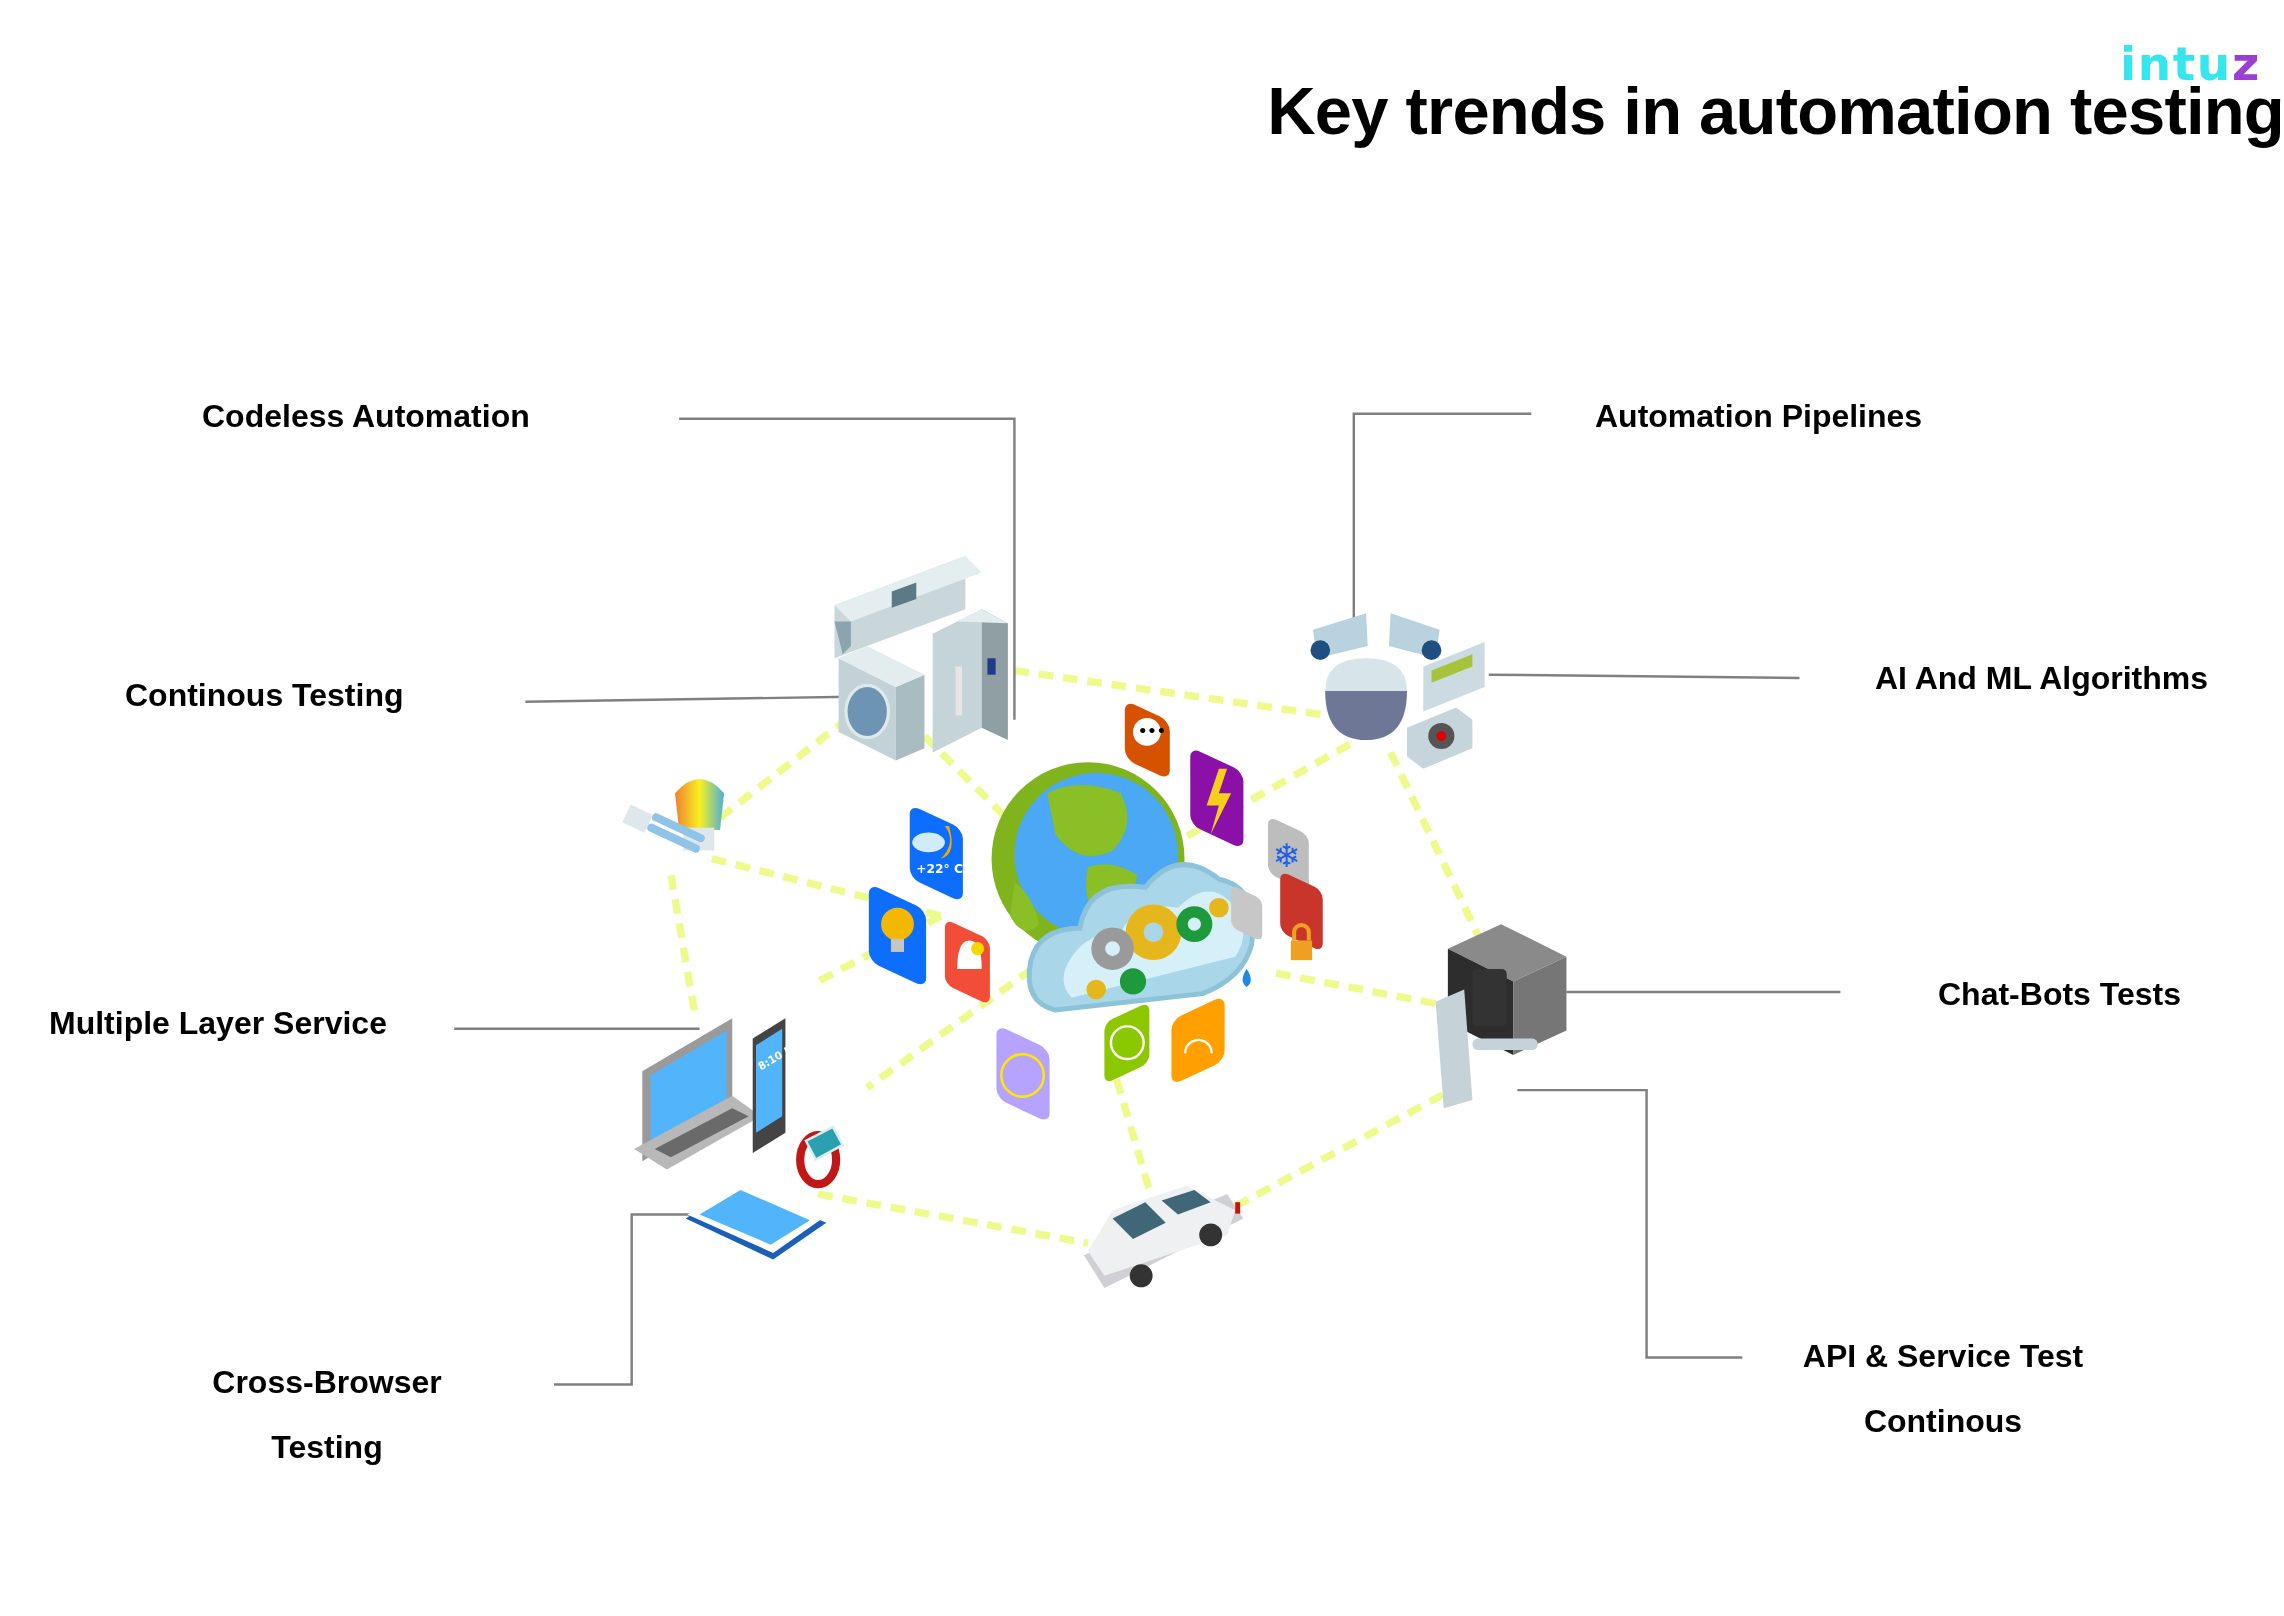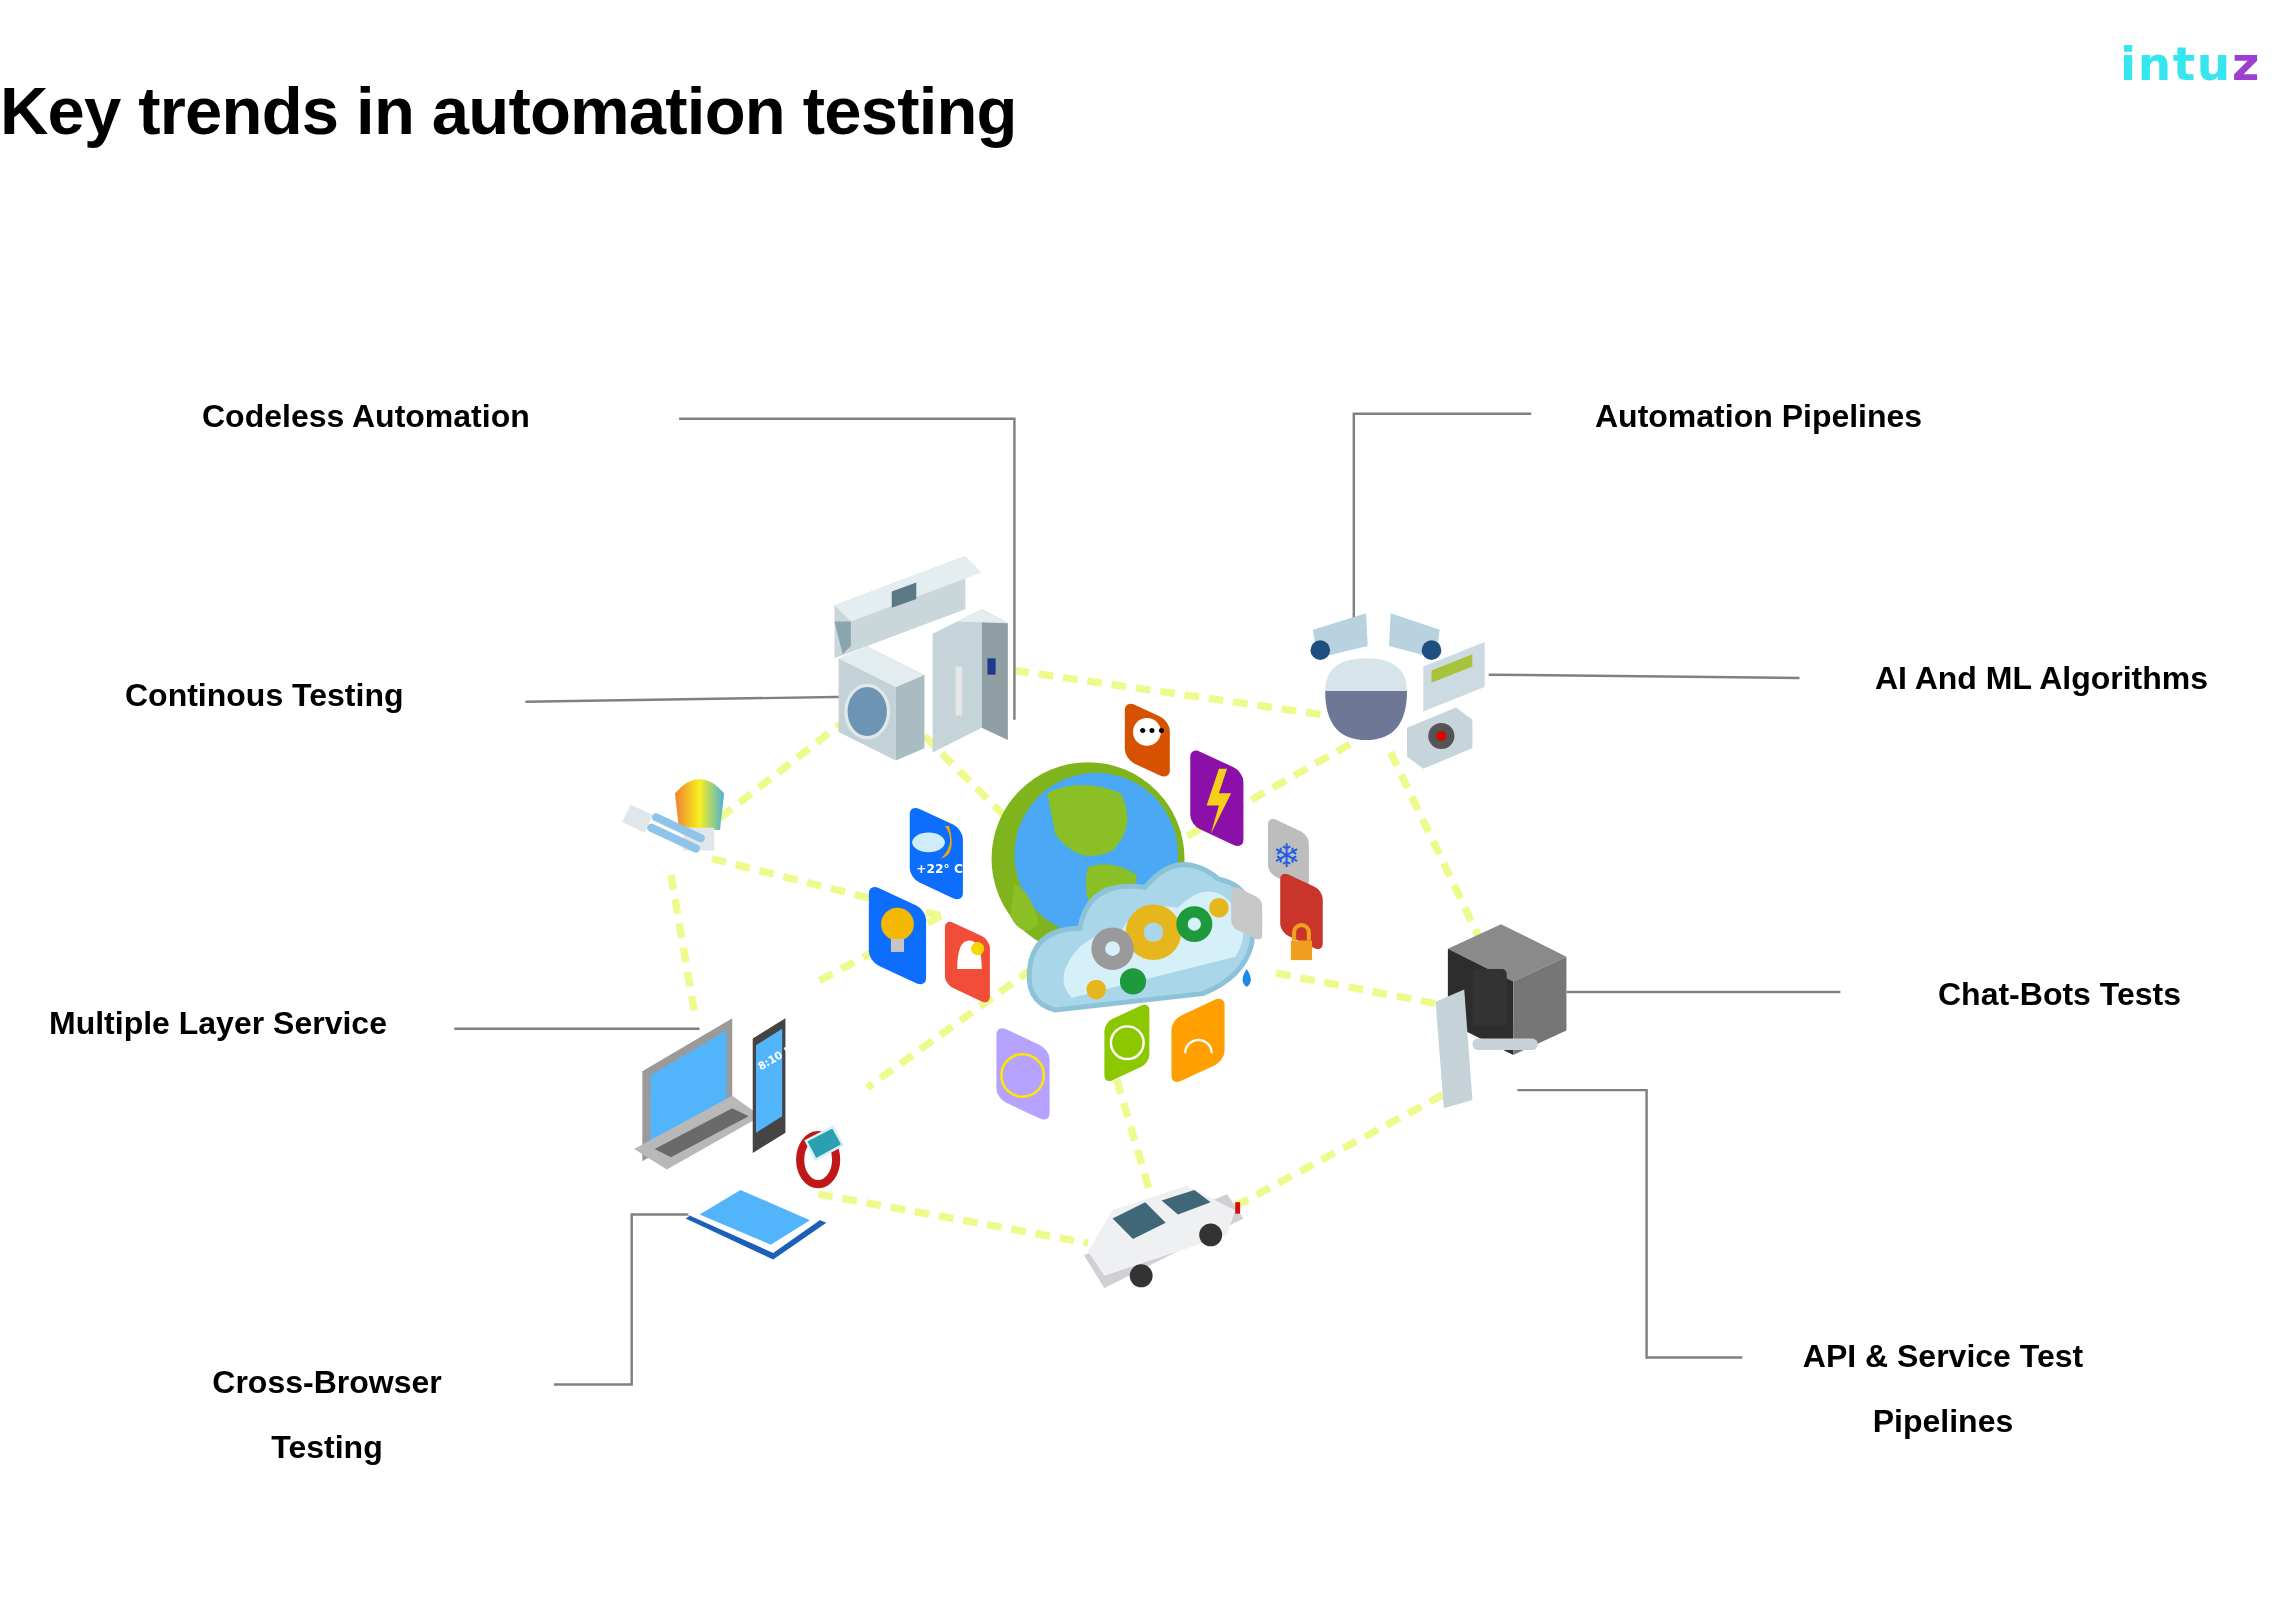--- a/index.html
+++ b/index.html
@@ -1,18 +1,18 @@
 <!DOCTYPE html>
 <html style="font-size:13px"><head>
 <meta charset="utf-8">
 <style>
   html, body { margin:0; padding:0; background:#ffffff; }
   body { width:2284px; height:1616px; position:relative; overflow:hidden;
          font-family:"Liberation Sans", "DejaVu Sans", sans-serif; color:#000; }
-  .title { position:absolute; left:0; width:2284px; top:72px; text-align:left;
+  .title { position:absolute; left:0; width:2284px; top:72px; text-align:right;
            font-size:67px; font-weight:bold; letter-spacing:-0.8px; }
   .logo { position:absolute; left:2120px; top:36px; font-size:47px; font-weight:bold;
           letter-spacing:1.6px; color:#36e6ee; font-family:"DejaVu Sans", sans-serif;text-align:center; }
   .logo .z { color:#9b3fd1; }
   .label { position:absolute; font-size:32px; font-weight:bold; white-space:nowrap; line-height:65px; }
   .label.center { text-align:center; }
   svg.art { position:absolute; left:0; top:0; }
 </style>
 </head>
 <body>
@@ -24,21 +24,21 @@
 <div class="label" style="left:202px; top:384px;">Codeless Automation</div>
 <div class="label" style="left:125px; top:663px;">Continous Testing</div>
 <div class="label" style="left:49px; top:991px;">Multiple Layer Service</div>
 <div class="label center" style="left:155px; width:344px; top:1350px;text-align:center;">Cross-Browser</div>
 <div class="label center" style="left:155px; width:344px; top:1415px;">Testing</div>
 
 <div class="label" style="left:1559px; top:384px;margin-left:36px;">Automation Pipelines</div>
 <div class="label" style="left:1827px; top:646px;margin-left:48px;">AI And ML Algorithms</div>
 <div class="label" style="left:1938px; top:962px;">Chat-Bots Tests</div>
 <div class="label center" style="left:1759px; width:368px; top:1324px;">API &amp; Service Test</div>
-<div class="label center" style="left:1759px; width:368px; top:1389px;">Pipelines</div>
+<div class="label center" style="left:1759px; width:368px; top:1389px;">Continous</div>
 
 <svg class="art" width="2284" height="1616" viewBox="0 0 2792 1976">
 
   <g stroke="#eefa8c" stroke-width="9" stroke-dasharray="18 12" fill="none">
     <line x1="1240" y1="820" x2="1660" y2="880"></line>
     <line x1="1060" y1="860" x2="880" y2="1000"></line>
     <line x1="870" y1="1050" x2="1150" y2="1120"></line>
     <line x1="820" y1="1070" x2="850" y2="1245"></line>
     <line x1="1130" y1="900" x2="1240" y2="1010"></line>
     <line x1="1650" y1="910" x2="1420" y2="1040"></line>

